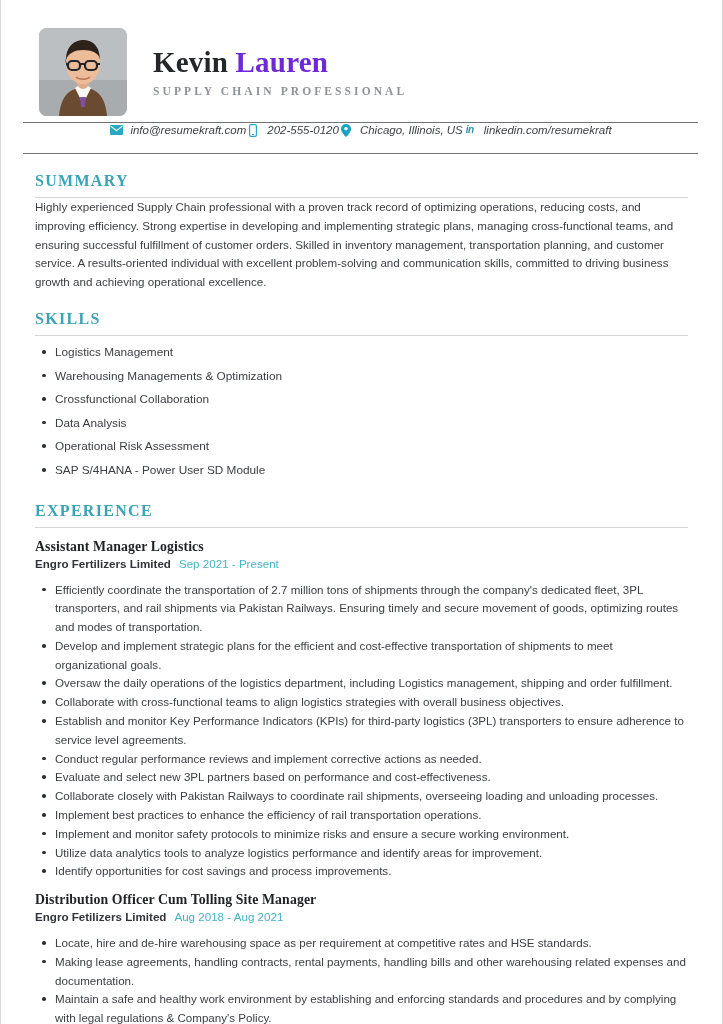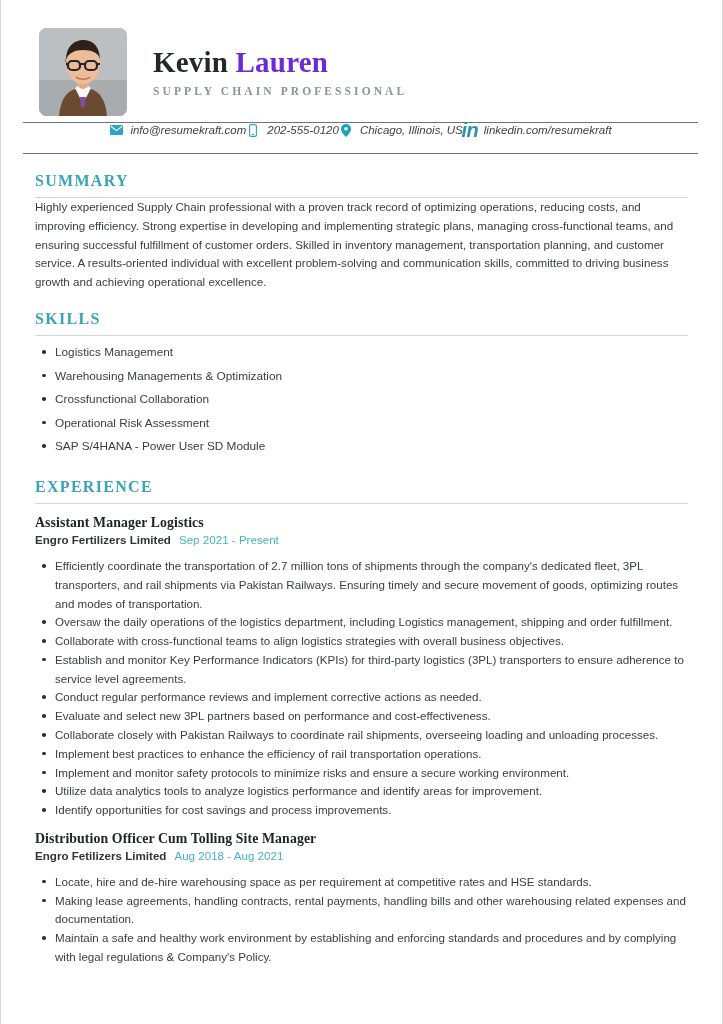--- a/index.html
+++ b/index.html
@@ -95,21 +95,21 @@
     align-items: center;
     justify-content: center;
     margin-right: 7px;
     width: 14px;
     height: 14px;
   }
   .citem .ic svg { display: block; }
   .li-glyph {
     font-family: "Liberation Sans", sans-serif;
     font-weight: bold;
-    font-size: 20px;
+    font-size: 10px;
     color: #2a93a8;
     line-height: 1;
     letter-spacing: -0.5px;
   }
 
   
   .section { padding: 0 10px 0 12px; }
   .sec-head {
     font-family: "Liberation Serif", serif;
     font-weight: bold;
@@ -271,36 +271,38 @@
 
     <div class="s-gap-2"></div>
 
     <div class="section">
       <div class="sec-head">SKILLS</div>
       <div class="sec-rule"></div>
       <ul class="bullets skills" id="skills-list">
           <li>Logistics Management</li>
           <li>Warehousing Managements &amp; Optimization</li>
           <li>Crossfunctional Collaboration</li>
+          <li>Data Analysis</li>
           <li>Operational Risk Assessment</li>
           <li>SAP S/4HANA - Power User SD Module</li>
         </ul>
     </div>
 
     <div class="s-gap-3"></div>
 
     <div class="section">
       <div class="sec-head">EXPERIENCE</div>
       <div class="sec-rule"></div>
       <div id="experience-list">
           <div class="job">
             <div class="job-title">Assistant Manager Logistics</div>
             <div class="job-meta"><span class="job-company">Engro Fertilizers Limited</span><span class="job-dates">Sep 2021 - Present</span></div>
             <ul class="bullets">
               <li>Efficiently coordinate the transportation of 2.7 million tons of shipments through the company's dedicated fleet, 3PL transporters, and rail shipments via Pakistan Railways. Ensuring timely and secure movement of goods, optimizing routes and modes of transportation.</li>
+              <li>Develop and implement strategic plans for the efficient and cost-effective transportation of shipments to meet organizational goals.</li>
               <li>Oversaw the daily operations of the logistics department, including Logistics management, shipping and order fulfillment.</li>
               <li>Collaborate with cross-functional teams to align logistics strategies with overall business objectives.</li>
               <li>Establish and monitor Key Performance Indicators (KPIs) for third-party logistics (3PL) transporters to ensure adherence to service level agreements.</li>
               <li>Conduct regular performance reviews and implement corrective actions as needed.</li>
               <li>Evaluate and select new 3PL partners based on performance and cost-effectiveness.</li>
               <li>Collaborate closely with Pakistan Railways to coordinate rail shipments, overseeing loading and unloading processes.</li>
               <li>Implement best practices to enhance the efficiency of rail transportation operations.</li>
               <li>Implement and monitor safety protocols to minimize risks and ensure a secure working environment.</li>
               <li>Utilize data analytics tools to analyze logistics performance and identify areas for improvement.</li>
               <li>Identify opportunities for cost savings and process improvements.</li>

